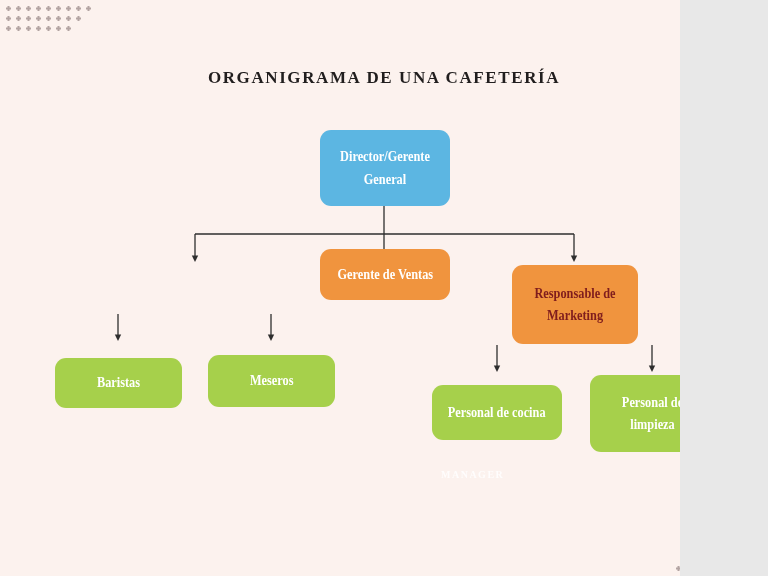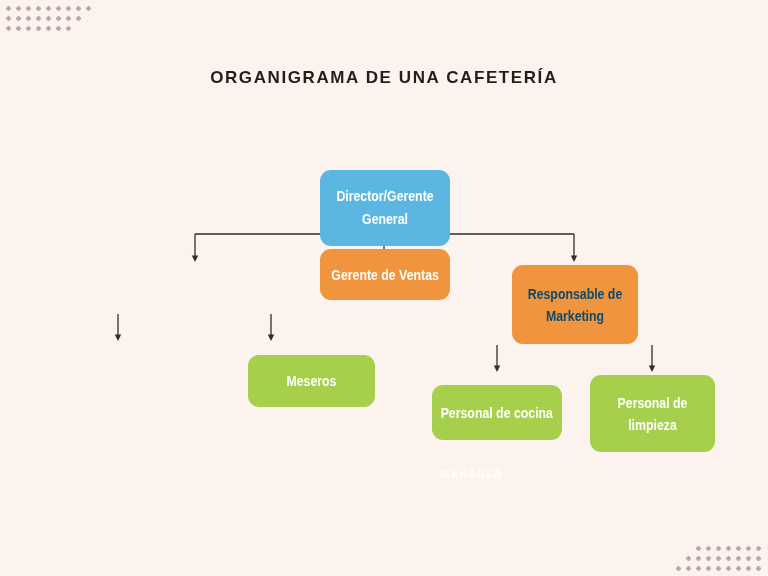--- a/index.html
+++ b/index.html
@@ -1,19 +1,19 @@
 <!DOCTYPE html>
 <html><head>
 <meta charset="utf-8">
 <style>
   html,body{margin:0;padding:0;background:#e8e8e8;}
   .canvas{
-    position:relative;width:768px;height:576px;overflow:hidden;
+    position:relative;width:680px;height:576px;overflow:hidden;
     background:#fcf2ee;
-    font-family:Liberation Sans, sans-serif;
+    font-family:Liberation Serif, serif;
   }
   
   .dot{
     position:absolute;width:5px;height:5px;background:#b3a4a2;
     clip-path:polygon(30% 0,70% 0,70% 30%,100% 30%,100% 70%,70% 70%,70% 100%,30% 100%,30% 70%,0 70%,0 30%,30% 30%);
   }
   
   .title{
     position:absolute;left:0;top:66px;width:768px;text-align:center;
     color:#211e1e;font-weight:700;font-size:17px;letter-spacing:1.6px;
@@ -22,21 +22,21 @@
   
   .connectors{position:absolute;left:0;top:0;}
   
   .node{
     position:absolute;display:flex;align-items:center;justify-content:center;
     text-align:center;color:#ffffff;font-weight:700;border-radius:11px;
     box-sizing:border-box;
   }
   .node-label{display:inline-block;transform:scaleX(0.88);transform-origin:center;}
   .oneline .node-label{white-space:nowrap;}
-  .n-director   {left:320px;top:130px;width:130px;height:76px;font-size:14px;line-height:23px;margin-top:40px;}
+  .n-director   {left:320px;top:130px;width:130px;height:76px;font-size:14px;line-height:23px;}
   .n-operaciones{left:113px;top:265px;width:162px;height:48px;font-size:13px;}
   .n-ventas     {left:320px;top:249px;width:130px;height:51px;font-size:14px;}
   .n-marketing  {left:512px;top:265px;width:126px;height:79px;font-size:14px;line-height:22px;padding:0 4px;}
   .n-baristas   {left:55px; top:358px;width:127px;height:50px;font-size:14px;}
   .n-meseros    {left:208px;top:355px;width:127px;height:52px;font-size:14px;}
   .n-cocina     {left:432px;top:385px;width:130px;height:55px;font-size:14px;}
   .n-limpieza   {left:590px;top:375px;width:125px;height:77px;font-size:14px;line-height:22px;padding:0 4px;}
   
   .watermark{
     position:absolute;left:441px;top:469px;
@@ -131,26 +131,29 @@
 
   <div class="node n-director" style="background: rgb(92, 182, 226); color: rgb(255, 255, 255);">
     <span class="node-label">Director/Gerente General</span>
   </div>
 
 
   <div class="node n-ventas oneline" style="background: rgb(240, 148, 62); color: rgb(255, 255, 255);">
     <span class="node-label">Gerente de Ventas</span>
   </div>
 
-  <div class="node n-marketing" style="background: rgb(240, 148, 62); color: #0c4a6e;">
+  <div class="node n-marketing" style="background: rgb(240, 148, 62); color: #7f1d1d;">
     <span class="node-label">Responsable de Marketing</span>
   </div>
 
+  <div class="node n-baristas oneline" style="background: rgb(166, 208, 75); color: rgb(255, 255, 255);">
+    <span class="node-label">Baristas</span>
+  </div>
 
-  <div class="node n-meseros oneline" style="background: rgb(166, 208, 75); color: rgb(255, 255, 255); margin-left: 40px;">
+  <div class="node n-meseros oneline" style="background: rgb(166, 208, 75); color: rgb(255, 255, 255);">
     <span class="node-label">Meseros</span>
   </div>
 
   <div class="node n-cocina oneline" style="background: rgb(166, 208, 75); color: rgb(255, 255, 255);">
     <span class="node-label">Personal de cocina</span>
   </div>
 
   <div class="node n-limpieza" style="background: rgb(166, 208, 75); color: rgb(255, 255, 255);">
     <span class="node-label">Personal de limpieza</span>
   </div>

